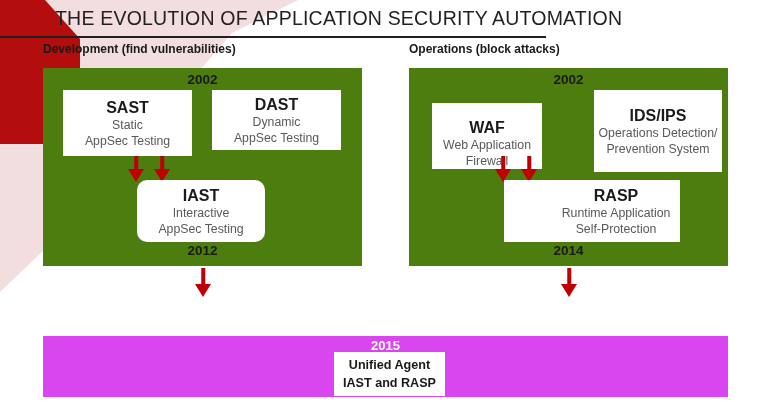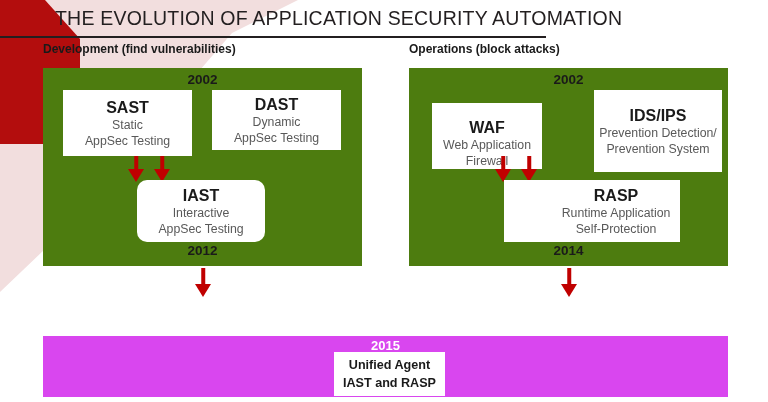--- a/index.html
+++ b/index.html
@@ -157,21 +157,21 @@
     <div class="year top">2002</div>
 
     <div class="box b-waf">
       <span class="bt">WAF</span>
       <span class="bl">Web Application</span>
       <span class="bl">Firewall</span>
     </div>
 
     <div class="box b-ids">
       <span class="bt">IDS/IPS</span>
-      <span class="bl">Prevention Detection/</span>
+      <span class="bl">Operations Detection/</span>
       <span class="bl">Prevention System</span>
     </div>
 
     <div class="arrow" style="left:85px;top:88px;width:18px;height:26px;">
       <div class="shaft" style="height:14px;"></div>
       <div class="head" style="top:13px;"></div>
     </div>
     <div class="arrow" style="left:111px;top:88px;width:18px;height:26px;">
       <div class="shaft" style="height:14px;"></div>
       <div class="head" style="top:13px;"></div>

